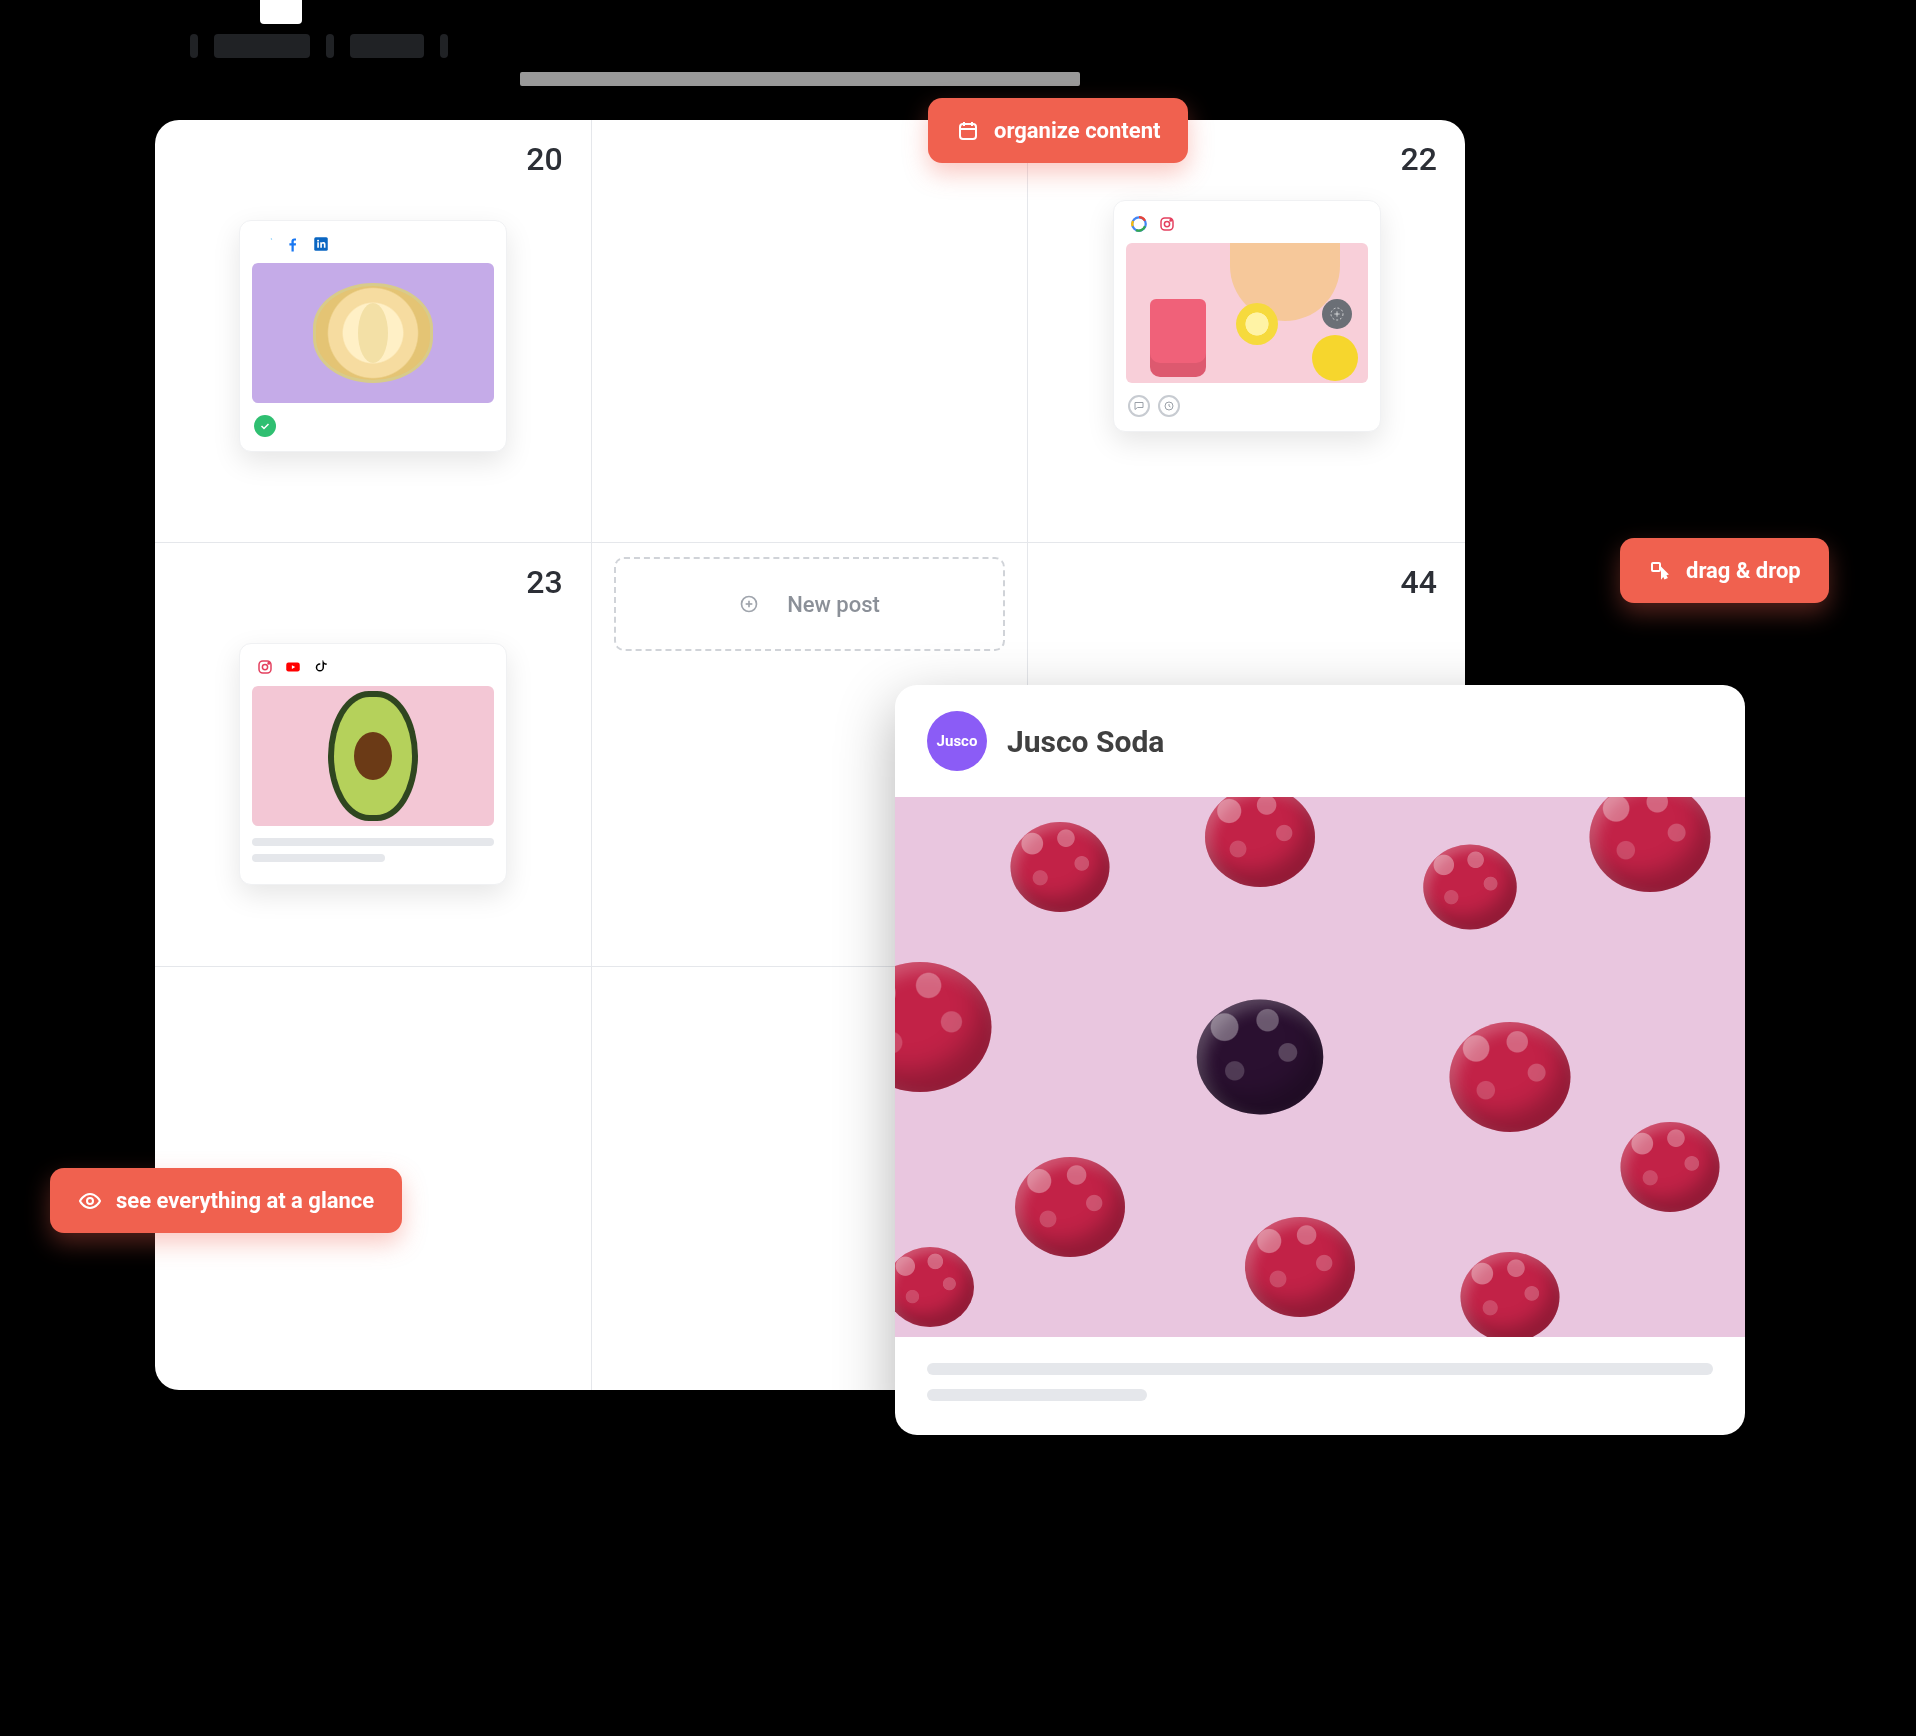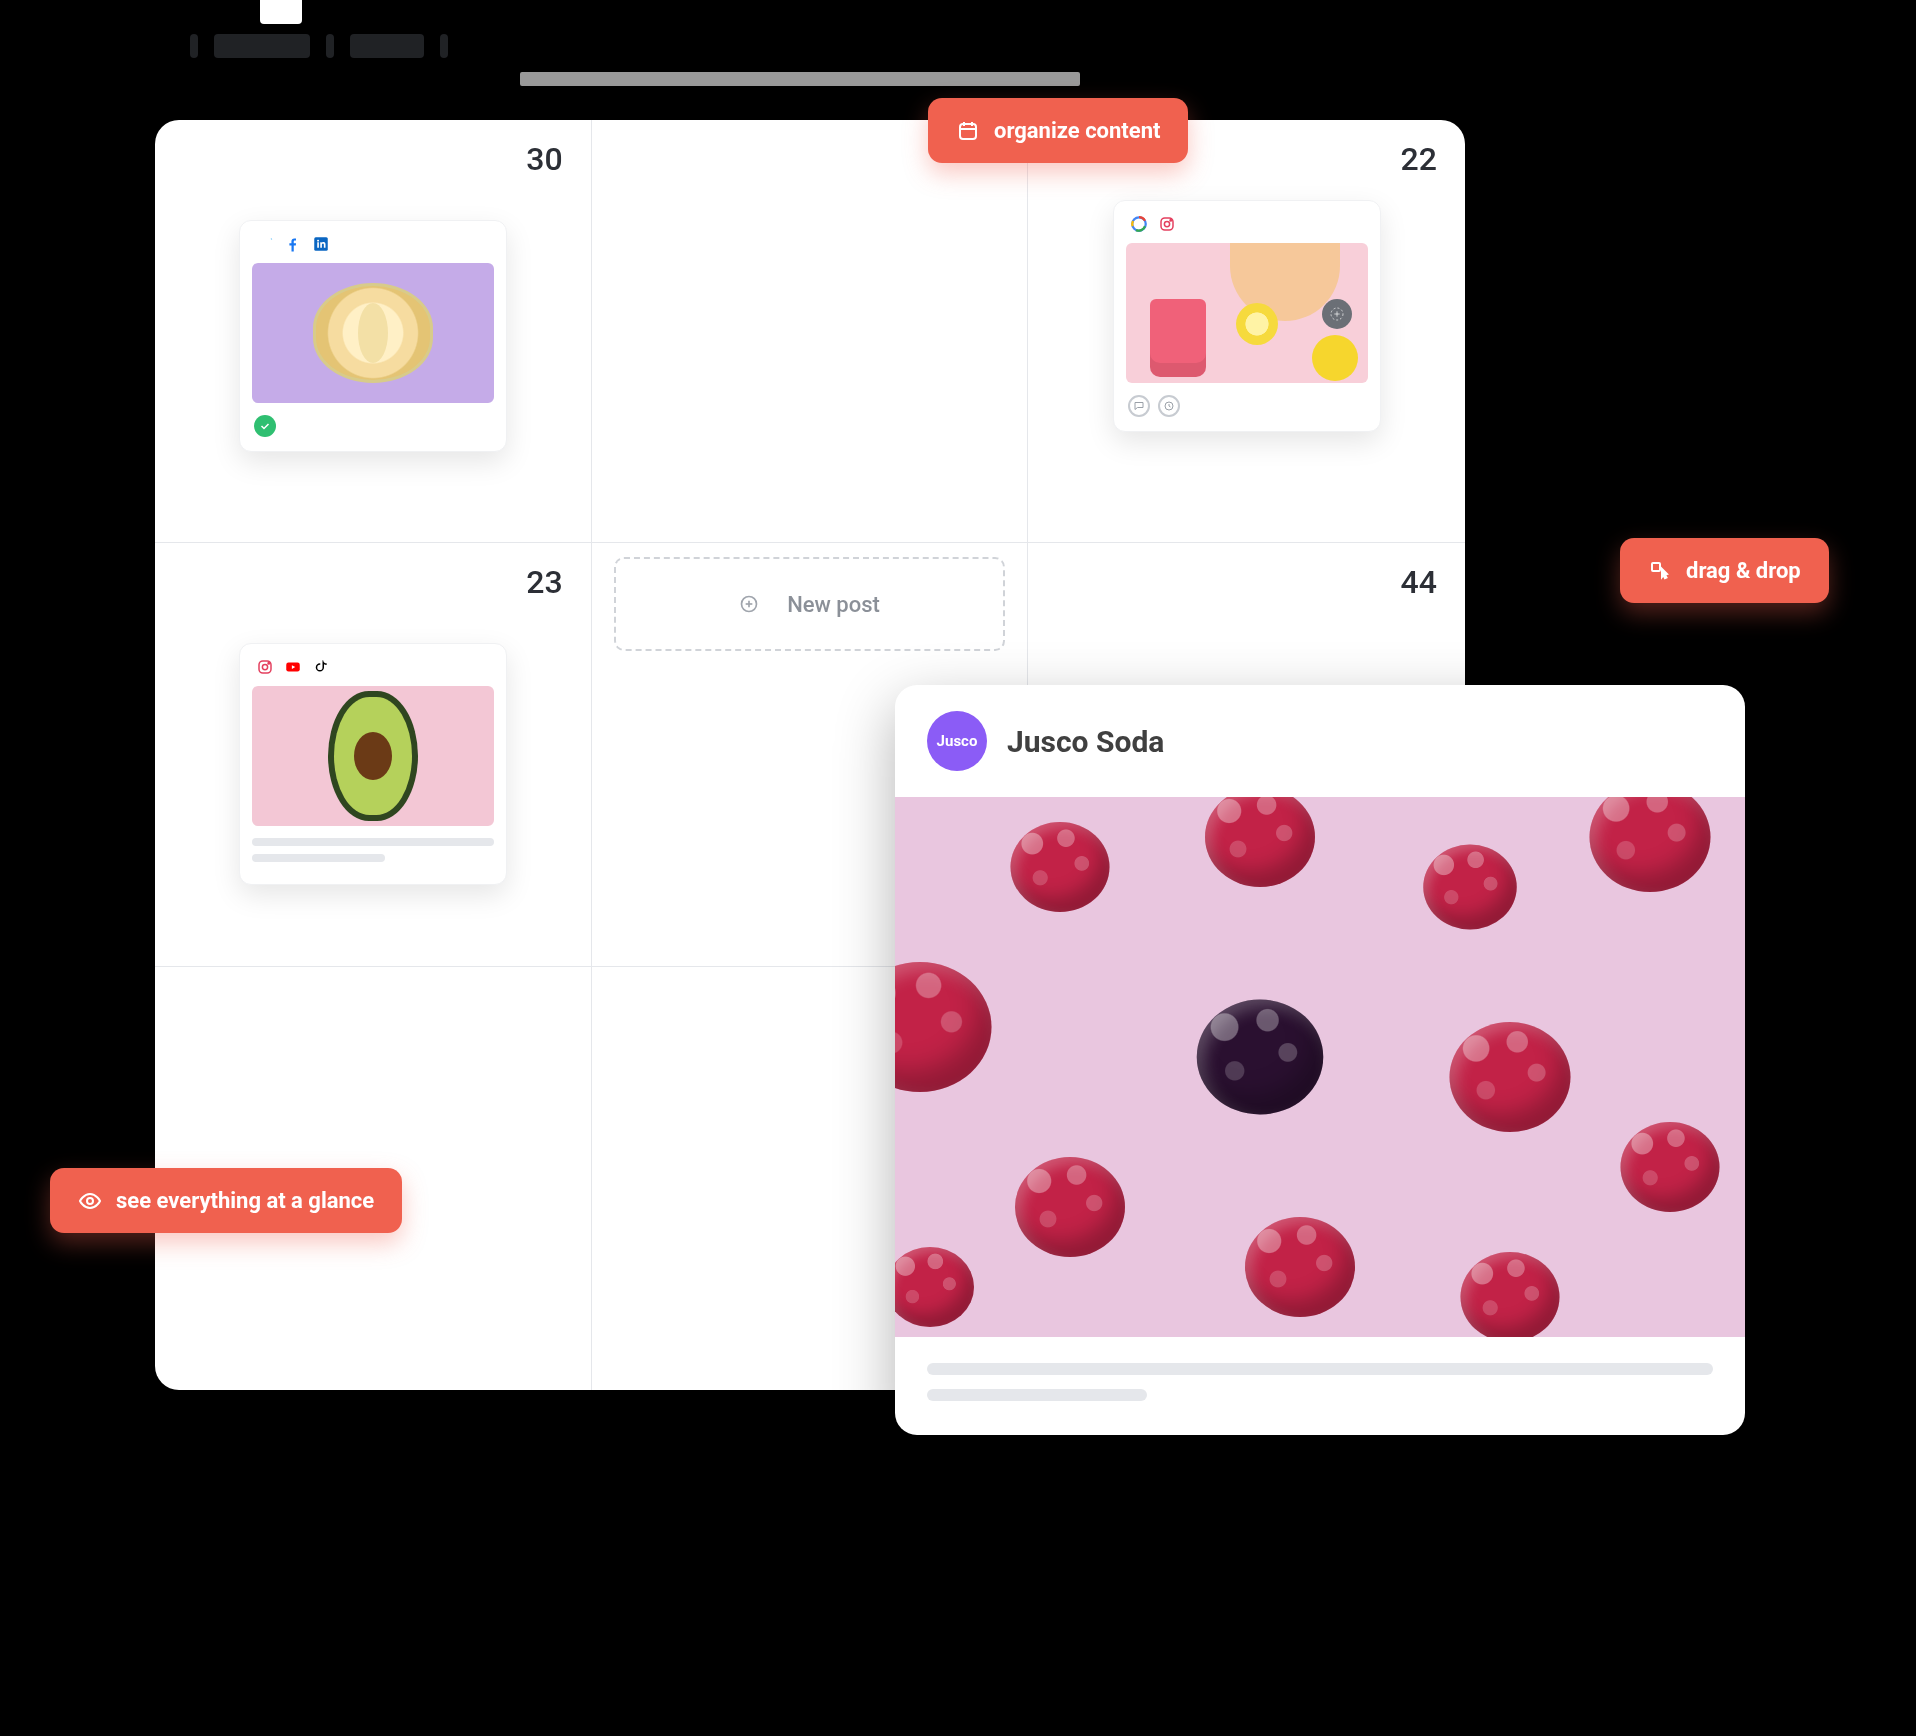--- a/index.html
+++ b/index.html
@@ -185,21 +185,21 @@
     <div class="blk lg"></div>
     <div class="blk sm"></div>
     <div class="blk md"></div>
     <div class="blk sm"></div>
 </div>
 <div class="faint-underline"></div>
 
 <div class="calendar-panel">
 
   <div class="cell">
-    <div class="daynum">30</div>
+    <div class="daynum">20</div>
     <div class="post-card">
       <div class="net-icons">
         <span>
             <svg viewBox="0 0 24 24" fill="#1DA1F2">
               <path d="M22 5.8c-.7.3-1.5.6-2.3.7.8-.5 1.5-1.3 1.8-2.2-.8.5-1.7.8-2.6 1-..8-.8-1.9-1.3-3.1-1.3-2.3 0-4.2 1.9-4.2 4.2 0 .3 0 .6.1.9C7.7 8.9 4.8 7.3 2.8 4.9c-.4.6-.6 1.3-.6 2.1 0 1.5.7 2.8 1.9 3.5-.7 0-1.3-.2-1.9-.5v.1c0 2 1.4 3.7 3.3 4.1-.3.1-.7.1-1.1.1-.3 0-.5 0-.8-.1.5 1.7 2.1 2.9 3.9 2.9-1.4 1.1-3.2 1.8-5.2 1.8H2c1.8 1.2 4 1.9 6.3 1.9 7.5 0 11.7-6.3 11.7-11.7v-.5c.8-.6 1.5-1.3 2-2.1z"></path>
             </svg>
           </span>
         <span>
             <svg viewBox="0 0 24 24" fill="#1877F2">
               <path d="M13 22v-8h2.7l.4-3.1H13V8.9c0-.9.3-1.5 1.6-1.5H16V4.6c-.3 0-1.2-.1-2.3-.1-2.3 0-3.8 1.4-3.8 3.9v2.5H7.2V14H10v8h3z"></path>

